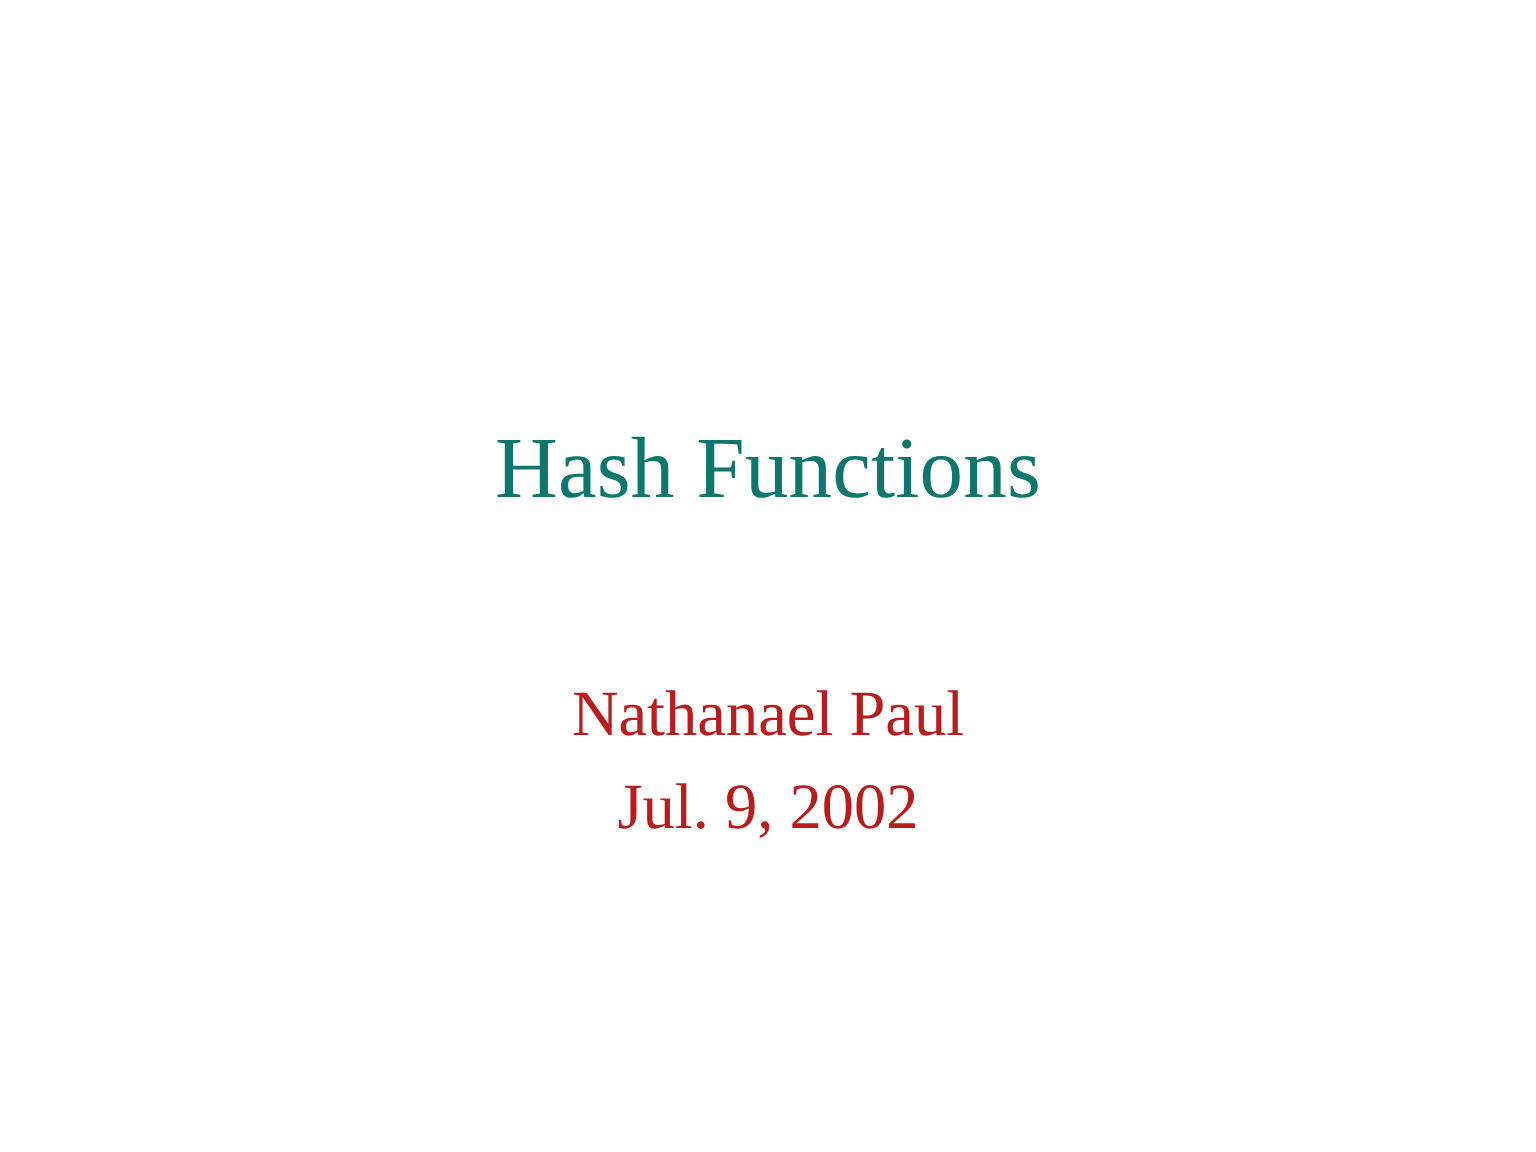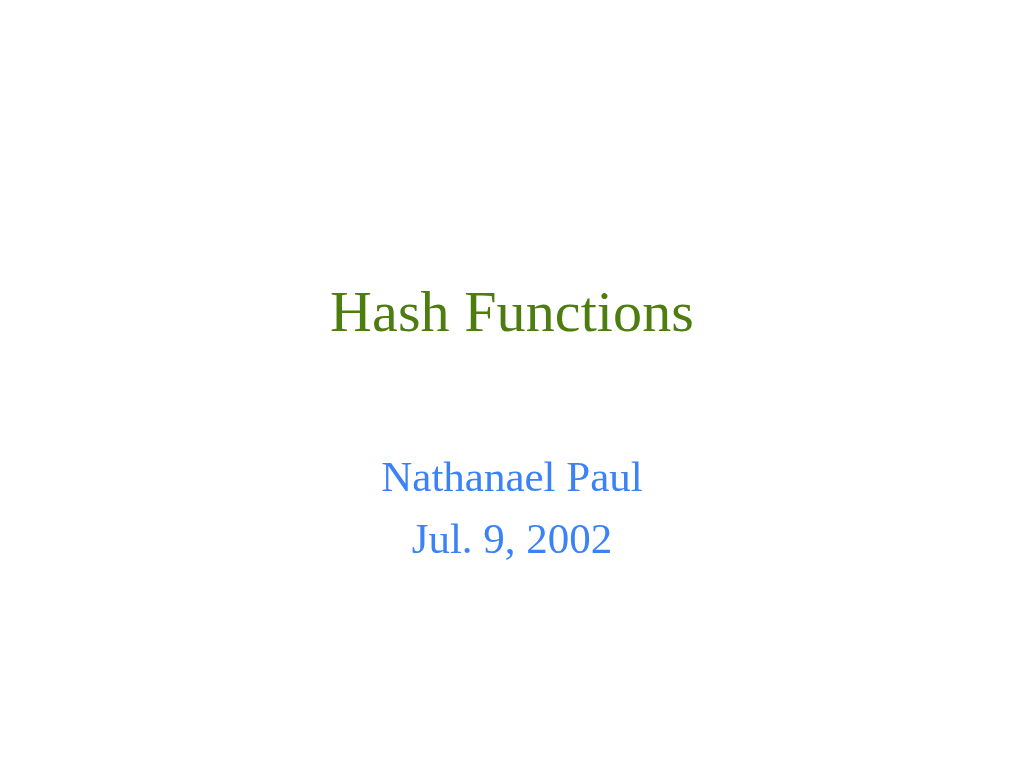--- a/index.html
+++ b/index.html
@@ -33,40 +33,40 @@
     text-align: center;
   }
   .slide-title {
     display: block;
     margin: 0;
     font-family: "Liberation Serif", "DejaVu Serif", serif;
     font-size: 58px;
     font-weight: normal;
     line-height: 1.08;
     letter-spacing: 0.1px;
-    color: #4d7c0f;
+    color: #0f766e;
     white-space: nowrap;
   }
 
   
   .subtitle-block {
     position: absolute;
     left: 0;
     top: 446px;
     width: 1024px;
     text-align: center;
   }
   .subtitle-line {
     display: block;
     margin: 0;
     font-family: "Liberation Serif", "DejaVu Serif", serif;
     font-size: 43px;
     font-weight: normal;
     line-height: 62px;
-    color: #3b82f6;
+    color: #b91c1c;
     white-space: nowrap;
   }
 </style>
 </head>
 <body>
 
 <div class="slide">
 
   <div class="title-block">
     <h1 class="slide-title">Hash Functions</h1>

